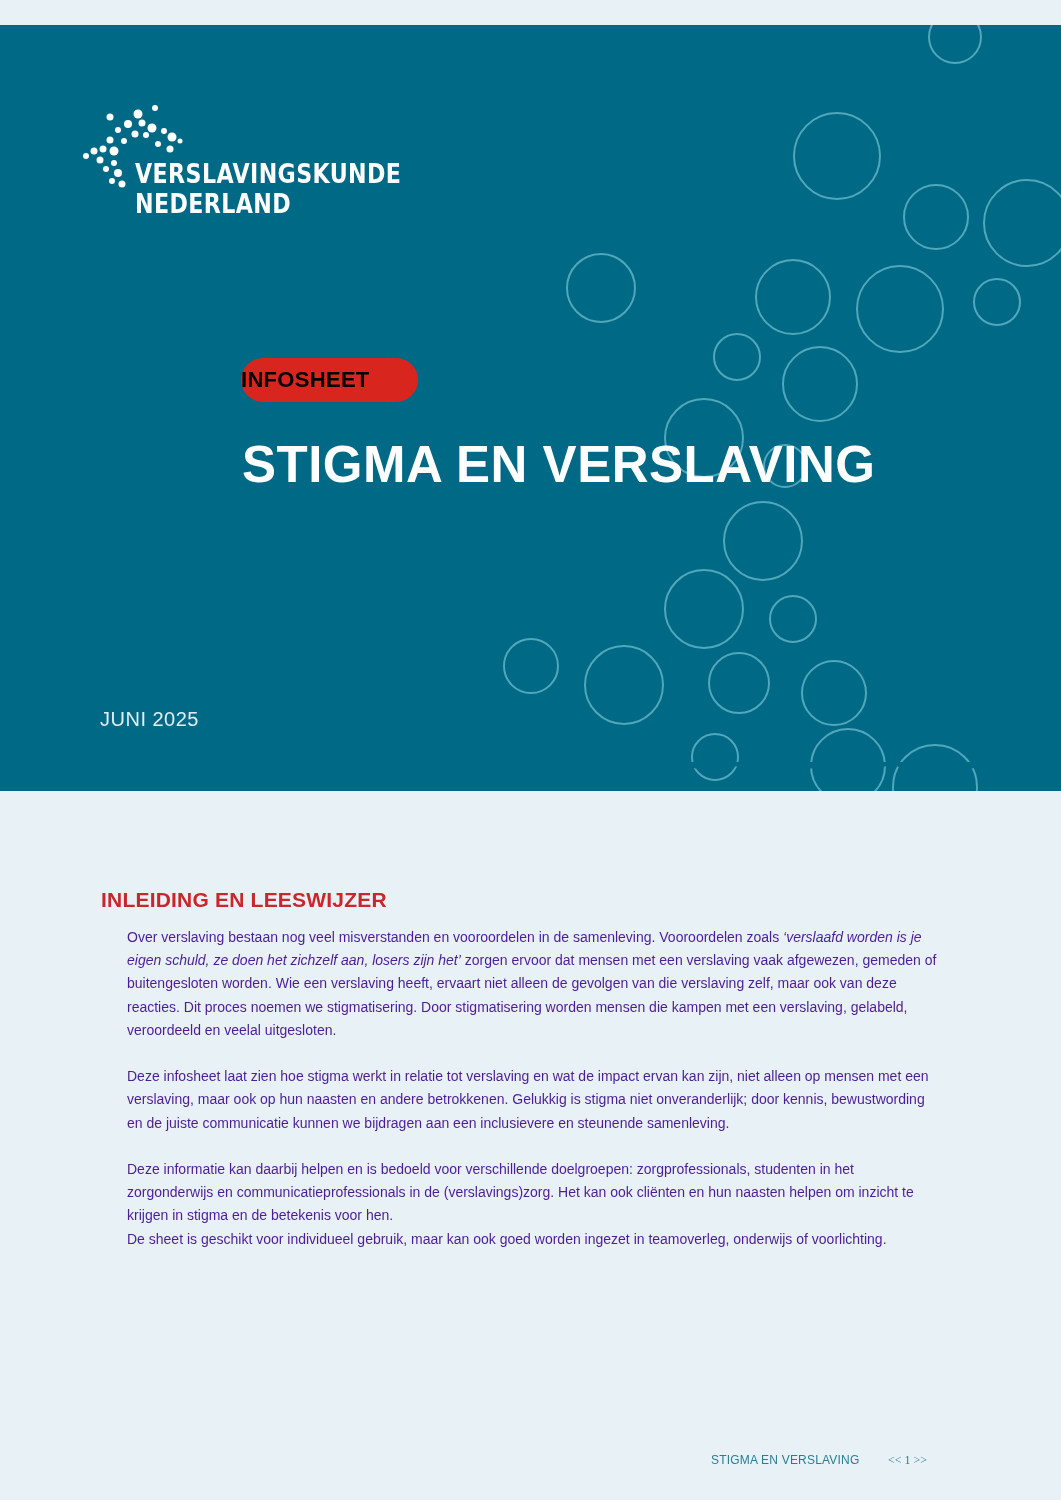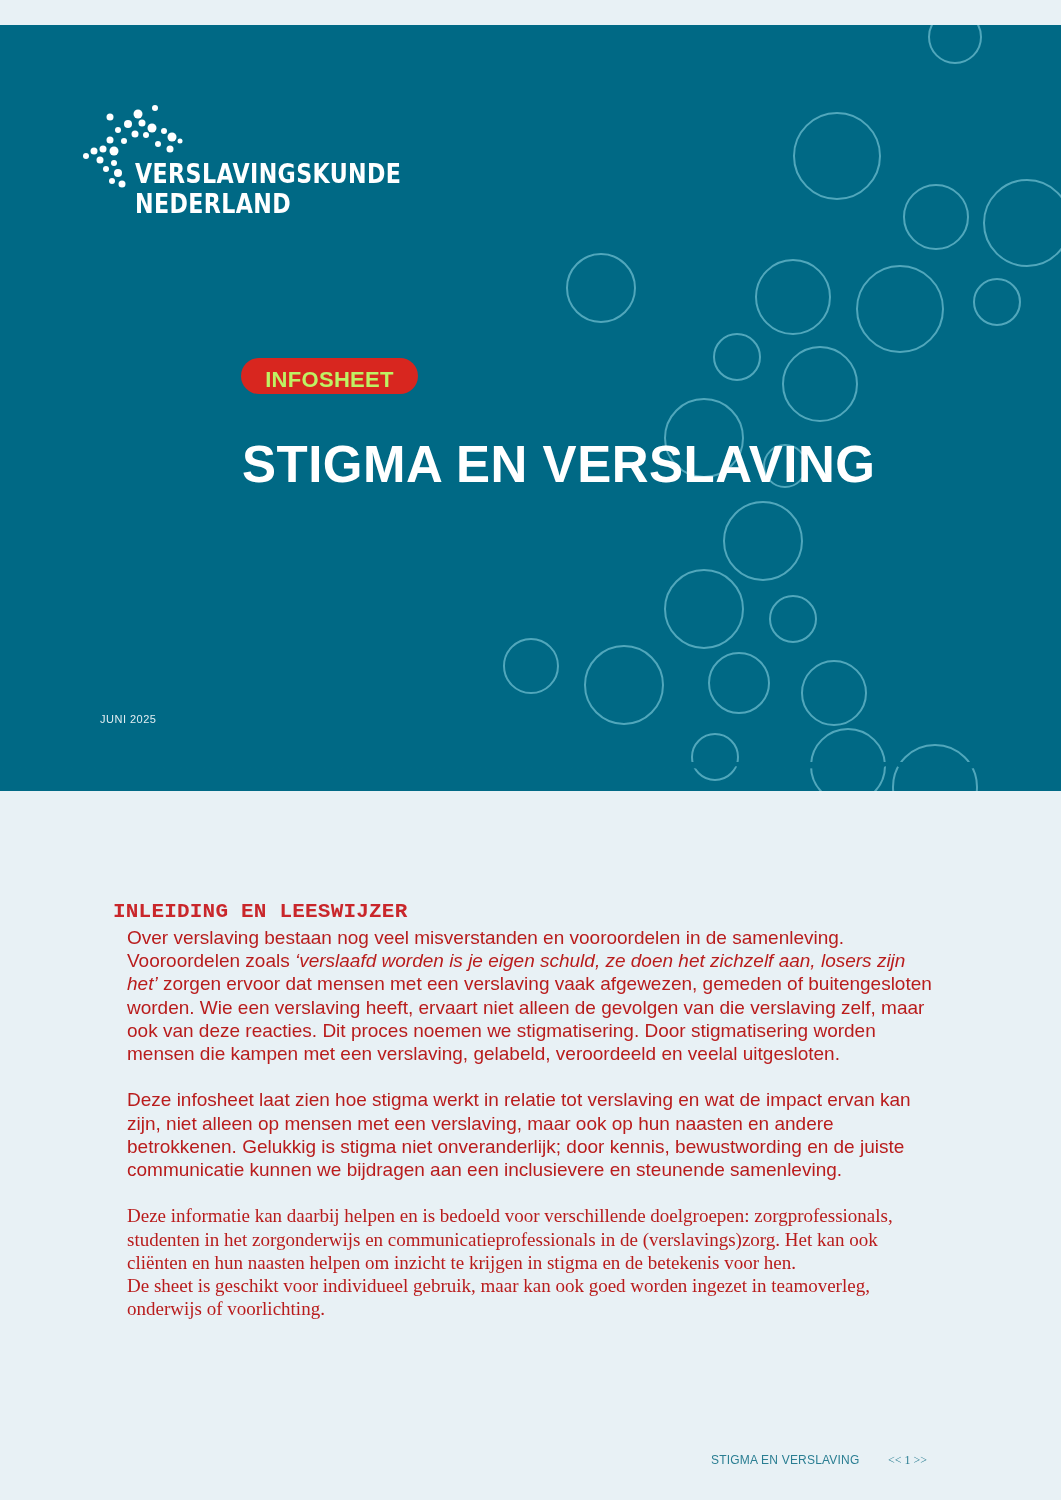--- a/index.html
+++ b/index.html
@@ -2,26 +2,26 @@
 <html><head>
 <meta charset="utf-8">
 <style>
   html, body { margin:0; padding:0; }
   body { width:1061px; height:1500px; position:relative; background:#e8f1f5; font-family:"Liberation Sans", sans-serif; overflow:hidden; }
   .cover { position:absolute; left:0; top:0; width:1061px; height:766px; background:#006985; overflow:hidden;margin-top:25px; }
   .circles { position:absolute; left:0; top:0; width:1061px; height:800px; pointer-events:none; }
   .scallop { position:absolute; left:0; top:762px; width:1061px; height:8px; }
   .logo { position:absolute; left:80px; top:78px; width:320px; height:120px; }
   .logo-text { position:absolute; left:135px; top:134px; color:#fff; font-family:"DejaVu Sans", sans-serif; font-weight:bold; font-size:27px; line-height:30px; letter-spacing:0.5px; transform:scaleX(0.82); transform-origin:left top; }
-  .badge { position:absolute; left:241px; top:333px; width:177px; height:36px; border-radius:22px; background:#d8261f; color:#bef264; font-weight:bold; font-size:22px; line-height:44px; text-align:center; letter-spacing:0.3px; }
+  .badge { position:absolute; left:241px; top:333px; width:177px; height:44px; border-radius:22px; background:#d8261f; color:#000000; font-weight:bold; font-size:22px; line-height:44px; text-align:left; letter-spacing:0.3px; }
   .title { position:absolute; left:242px; top:410px; color:#fff; font-weight:bold; font-size:51px; line-height:60px; letter-spacing:0.5px; white-space:nowrap; }
   .subtitle { position:absolute; left:243px; top:476px; color:#eaf4f7; font-size:21px; line-height:28px; white-space:nowrap; }
-  .date { position:absolute; left:100px; top:683px; color:#e1eef2; font-size:11px; line-height:22px; letter-spacing:0.5px; }
+  .date { position:absolute; left:100px; top:683px; color:#e1eef2; font-size:20px; line-height:22px; letter-spacing:0.5px; }
   .section-heading { position:absolute; left:101px; top:886px; color:#c9272b; font-weight:bold; font-size:21px; line-height:28px; letter-spacing:0.2px; }
-  .body { position:absolute; left:127px; top:926px; width:810px; color:#b91c1c; font-size:19px; line-height:23.2px; }
+  .body { position:absolute; left:127px; top:926px; width:810px; color:#4c1d95; font-size:14px; line-height:23.2px; }
   .body p { margin:0 0 23.2px 0; }
   .footer-title { position:absolute; left:711px; top:1452px; color:#2a7e92; font-size:12px; line-height:16px; letter-spacing:0.2px; }
   .footer-page { position:absolute; left:888px; top:1452px; color:#2a7e92; font-family:"Liberation Serif", serif; font-size:12px; line-height:16px; }
 </style>
 </head>
 <body>
 
 <div class="cover">
   <svg class="circles" viewBox="0 0 1061 800" fill="none" stroke="#5fb3c6" stroke-width="2" stroke-opacity="0.85">
     <circle cx="955" cy="12" r="26"></circle>
@@ -89,27 +89,27 @@
 <svg class="scallop" viewBox="0 0 1061 8" preserveAspectRatio="none">
   <defs>
     <pattern id="sc" width="11.5" height="8" patternUnits="userSpaceOnUse">
       <rect width="11.5" height="4" fill="#006985"></rect>
       <path d="M0 4 Q5.75 9 11.5 4 Z" fill="#006985"></path>
     </pattern>
   </defs>
   <rect width="1061" height="8" fill="url(#sc)"></rect>
 </svg>
 
-<h2 class="section-heading" style="margin:12px;font-family:Liberation Mono, monospace;">INLEIDING EN LEESWIJZER</h2>
+<h2 class="section-heading" style="margin:0;">INLEIDING EN LEESWIJZER</h2>
 
 <div class="body">
   <p>
     <span>Over verslaving bestaan nog veel misverstanden en vooroordelen in de samenleving. Vooroordelen zoals </span><em>‘verslaafd worden is je eigen schuld, ze doen het zichzelf aan, losers zijn het’</em><span> zorgen ervoor dat mensen met een verslaving vaak afgewezen, gemeden of buitengesloten worden. Wie een verslaving heeft, ervaart niet alleen de gevolgen van die verslaving zelf, maar ook van deze reacties. Dit proces noemen we stigmatisering. Door stigmatisering worden mensen die kampen met een verslaving, gelabeld, veroordeeld en veelal uitgesloten.</span>
   </p>
   <p>Deze infosheet laat zien hoe stigma werkt in relatie tot verslaving en wat de impact ervan kan zijn, niet alleen op mensen met een verslaving, maar ook op hun naasten en andere betrokkenen. Gelukkig is stigma niet onveranderlijk; door kennis, bewustwording en de juiste communicatie kunnen we bijdragen aan een inclusievere en steunende samenleving.</p>
-  <p style="margin-bottom:16px;font-family:Liberation Serif, serif;">
+  <p style="margin-bottom:16px;">
     <span>Deze informatie kan daarbij helpen en is bedoeld voor verschillende doelgroepen: zorgprofessionals, studenten in het zorgonderwijs en communicatieprofessionals in de (verslavings)zorg. Het kan ook cliënten en hun naasten helpen om inzicht te krijgen in stigma en de betekenis voor hen.</span><br>
     <span>De sheet is geschikt voor individueel gebruik, maar kan ook goed worden ingezet in teamoverleg, onderwijs of voorlichting.</span>
   </p>
 </div>
 
 <div class="footer-title">STIGMA EN VERSLAVING</div>
 <div class="footer-page">&lt;&lt; 1 &gt;&gt;</div>
 
 </body></html>

